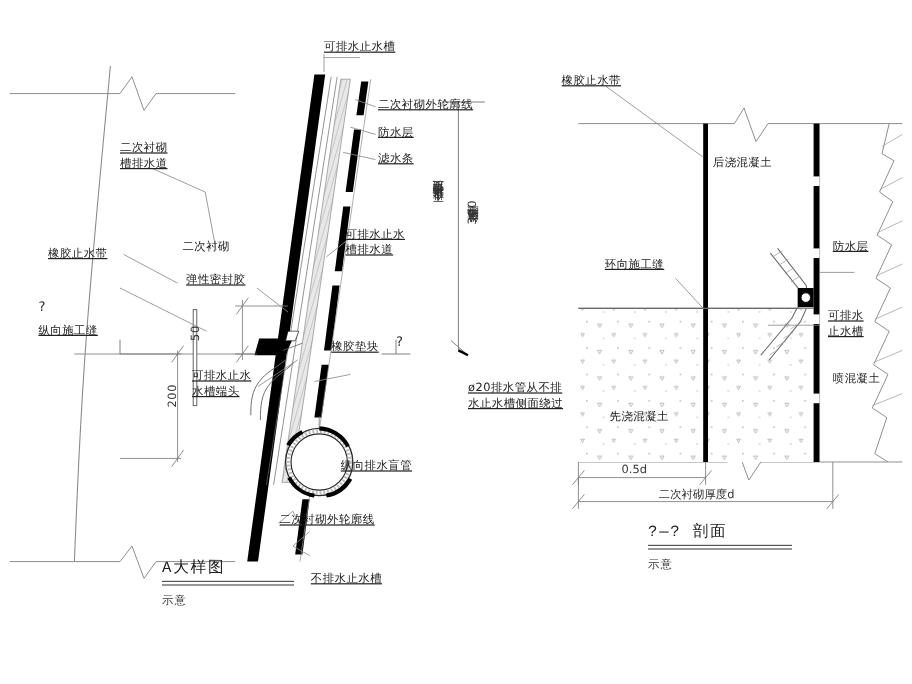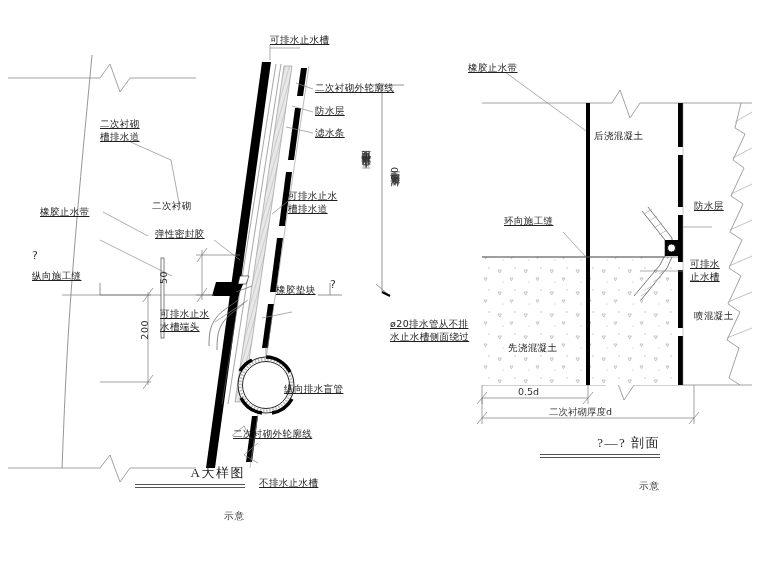--- a/index.html
+++ b/index.html
@@ -35,29 +35,29 @@
     white-space:nowrap;
     font-family:"DejaVu Sans","Liberation Sans",sans-serif;
   }
   .vnum{
     position:absolute;font-size:9.5px;color:#333;
     writing-mode:vertical-rl;transform:rotate(180deg);
     letter-spacing:.5px;
     font-family:"DejaVu Sans","Liberation Sans",sans-serif;
   }
   .title{
-    position:absolute;text-align:right;
-    font-family:Liberation Serif, serif;
+    position:absolute;text-align:left;
+    font-family:Liberation Mono, monospace;
   }
   .title .main{
     font-size:13px;color:#222;letter-spacing:1.5px;display:block;
     border-bottom:1px solid #555;padding-bottom:2px;
   }
   .title .rule{display:block;height:2px;border-top:1px solid #555;margin-top:1.5px;}
-  .title .sub{font-size:9.5px;color:#333;display:block;margin-top:20px;letter-spacing:1px;}
+  .title .sub{font-size:9.5px;color:#333;display:block;margin-top:4px;letter-spacing:1px;}
   .qmark{position:absolute;font-size:11px;color:#333;}
 </style>
 </head>
 <body>
 
 <div id="root">
 
   <svg class="cad" viewBox="0 0 760 570">
     <defs>
       <pattern id="dotfill" width="5" height="5" patternUnits="userSpaceOnUse">

